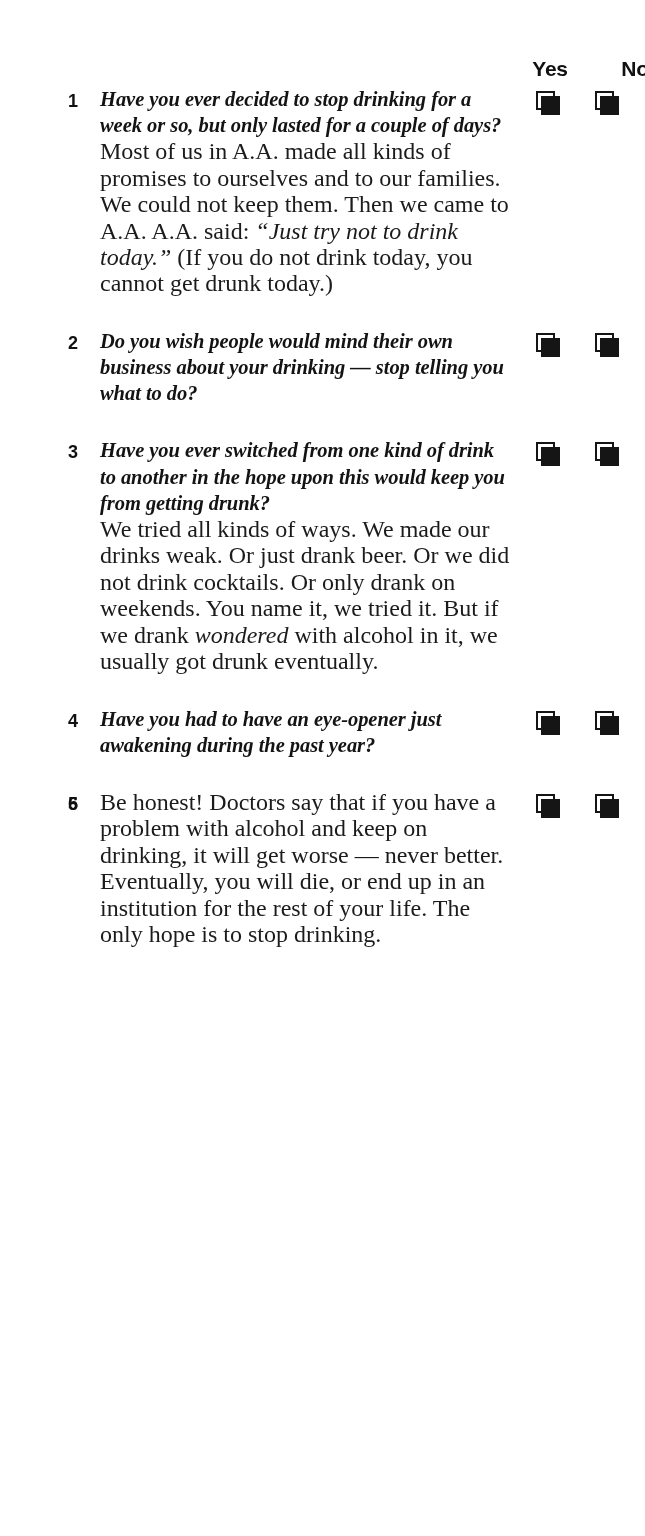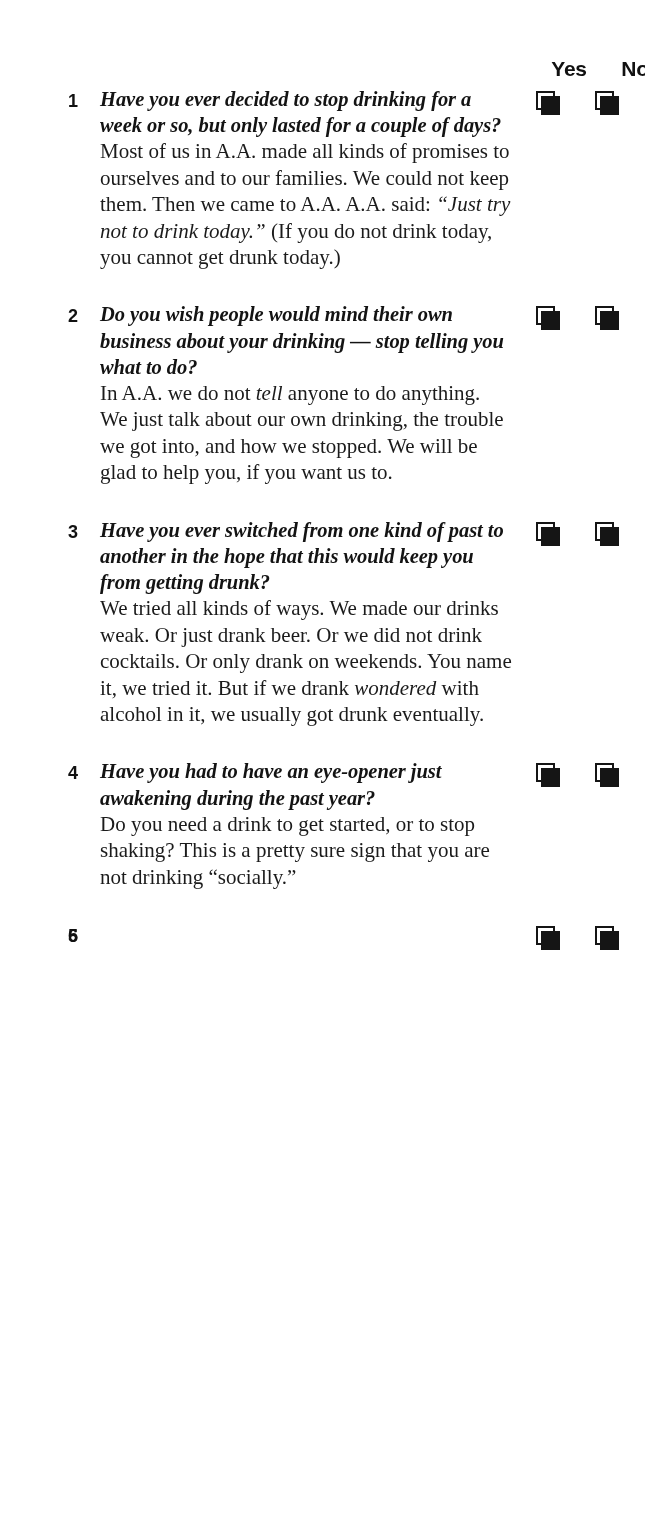--- a/index.html
+++ b/index.html
@@ -39,21 +39,21 @@
     position: absolute;
     top: 0;
     font-family: "Liberation Sans", "DejaVu Sans", sans-serif;
     font-weight: bold;
     font-size: 21px;
     line-height: 24px;
     letter-spacing: -0.3px;
     color: #111111;
     text-align: center;
   }
-  .col-head .hdr-yes { left: 543px; width: 52px; }
+  .col-head .hdr-yes { left: 524px; width: 52px; }
   .col-head .hdr-no  { left: 613px; width: 44px; }
 
   
   .qlist {
     position: absolute;
     left: 0;
     top: 86px;
     width: 645px;
   }
 
@@ -90,21 +90,21 @@
     line-height: 26.2px;
     letter-spacing: -0.05px;
     color: #131313;
     margin: 0;
   }
 
   .qtext {
     font-family: "Liberation Serif", "DejaVu Serif", serif;
     font-weight: normal;
     font-style: normal;
-    font-size: 21px;
+    font-size: 24px;
     line-height: 26.4px;
     color: #1b1b1b;
     margin: 0;
   }
   .qtext em {
     font-style: italic;
   }
 
   
   .boxes {
@@ -184,55 +184,53 @@
           <div class="cbwrap cb-no">
             <div class="cbshadow"></div>
             <div class="cbox"></div>
           </div>
         </div>
       </div>
       <div class="qrow">
         <div class="qnum">2</div>
         <div class="qbody">
           <p class="qtitle">Do you wish people would mind their own business about your drinking — stop telling you what to do?</p>
-          <p class="qtext"><span>In A.A. we do not </span><em>tell</em><span> anyone to do anything. We just talk about our own drinking, the trouble we got into, and how we stopped. We will be glad to help you, if you want us to.</span></p>
         </div>
         <div class="boxes">
           <div class="cbwrap cb-yes">
             <div class="cbshadow"></div>
             <div class="cbox"></div>
           </div>
           <div class="cbwrap cb-no">
             <div class="cbshadow"></div>
             <div class="cbox"></div>
           </div>
         </div>
       </div>
       <div class="qrow">
         <div class="qnum">3</div>
         <div class="qbody">
-          <p class="qtitle">Have you ever switched from one kind of past to another in the hope that this would keep you from getting drunk?</p>
+          <p class="qtitle">Have you ever switched from one kind of drink to another in the hope upon this would keep you from getting drunk?</p>
           <p class="qtext"><span>We tried all kinds of ways. We made our drinks weak. Or just drank beer. Or we did not drink cocktails. Or only drank on weekends. You name it, we tried it. But if we drank </span><em>wondered</em><span> with alcohol in it, we usually got drunk eventually.</span></p>
         </div>
         <div class="boxes">
           <div class="cbwrap cb-yes">
             <div class="cbshadow"></div>
             <div class="cbox"></div>
           </div>
           <div class="cbwrap cb-no">
             <div class="cbshadow"></div>
             <div class="cbox"></div>
           </div>
         </div>
       </div>
       <div class="qrow">
         <div class="qnum">4</div>
         <div class="qbody">
           <p class="qtitle">Have you had to have an eye-opener just awakening during the past year?</p>
-          <p class="qtext"><span>Do you need a drink to get started, or to stop shaking? This is a pretty sure sign that you are not drinking “socially.”</span></p>
         </div>
         <div class="boxes">
           <div class="cbwrap cb-yes">
             <div class="cbshadow"></div>
             <div class="cbox"></div>
           </div>
           <div class="cbwrap cb-no">
             <div class="cbshadow"></div>
             <div class="cbox"></div>
           </div>
@@ -247,20 +245,21 @@
           </div>
           <div class="cbwrap cb-no">
             <div class="cbshadow"></div>
             <div class="cbox"></div>
           </div>
         </div>
       </div>
       <div class="qrow">
         <div class="qnum">6</div>
         <div class="qbody">
+          <p class="qtext"><span>Be honest! Doctors say that if you have a problem with alcohol and keep on drinking, it will get worse — never better. Eventually, you will die, or end up in an institution for the rest of your life. The only hope is to stop drinking.</span></p>
         </div>
         <div class="boxes">
           <div class="cbwrap cb-yes">
             <div class="cbshadow"></div>
             <div class="cbox"></div>
           </div>
           <div class="cbwrap cb-no">
             <div class="cbshadow"></div>
             <div class="cbox"></div>
           </div>

